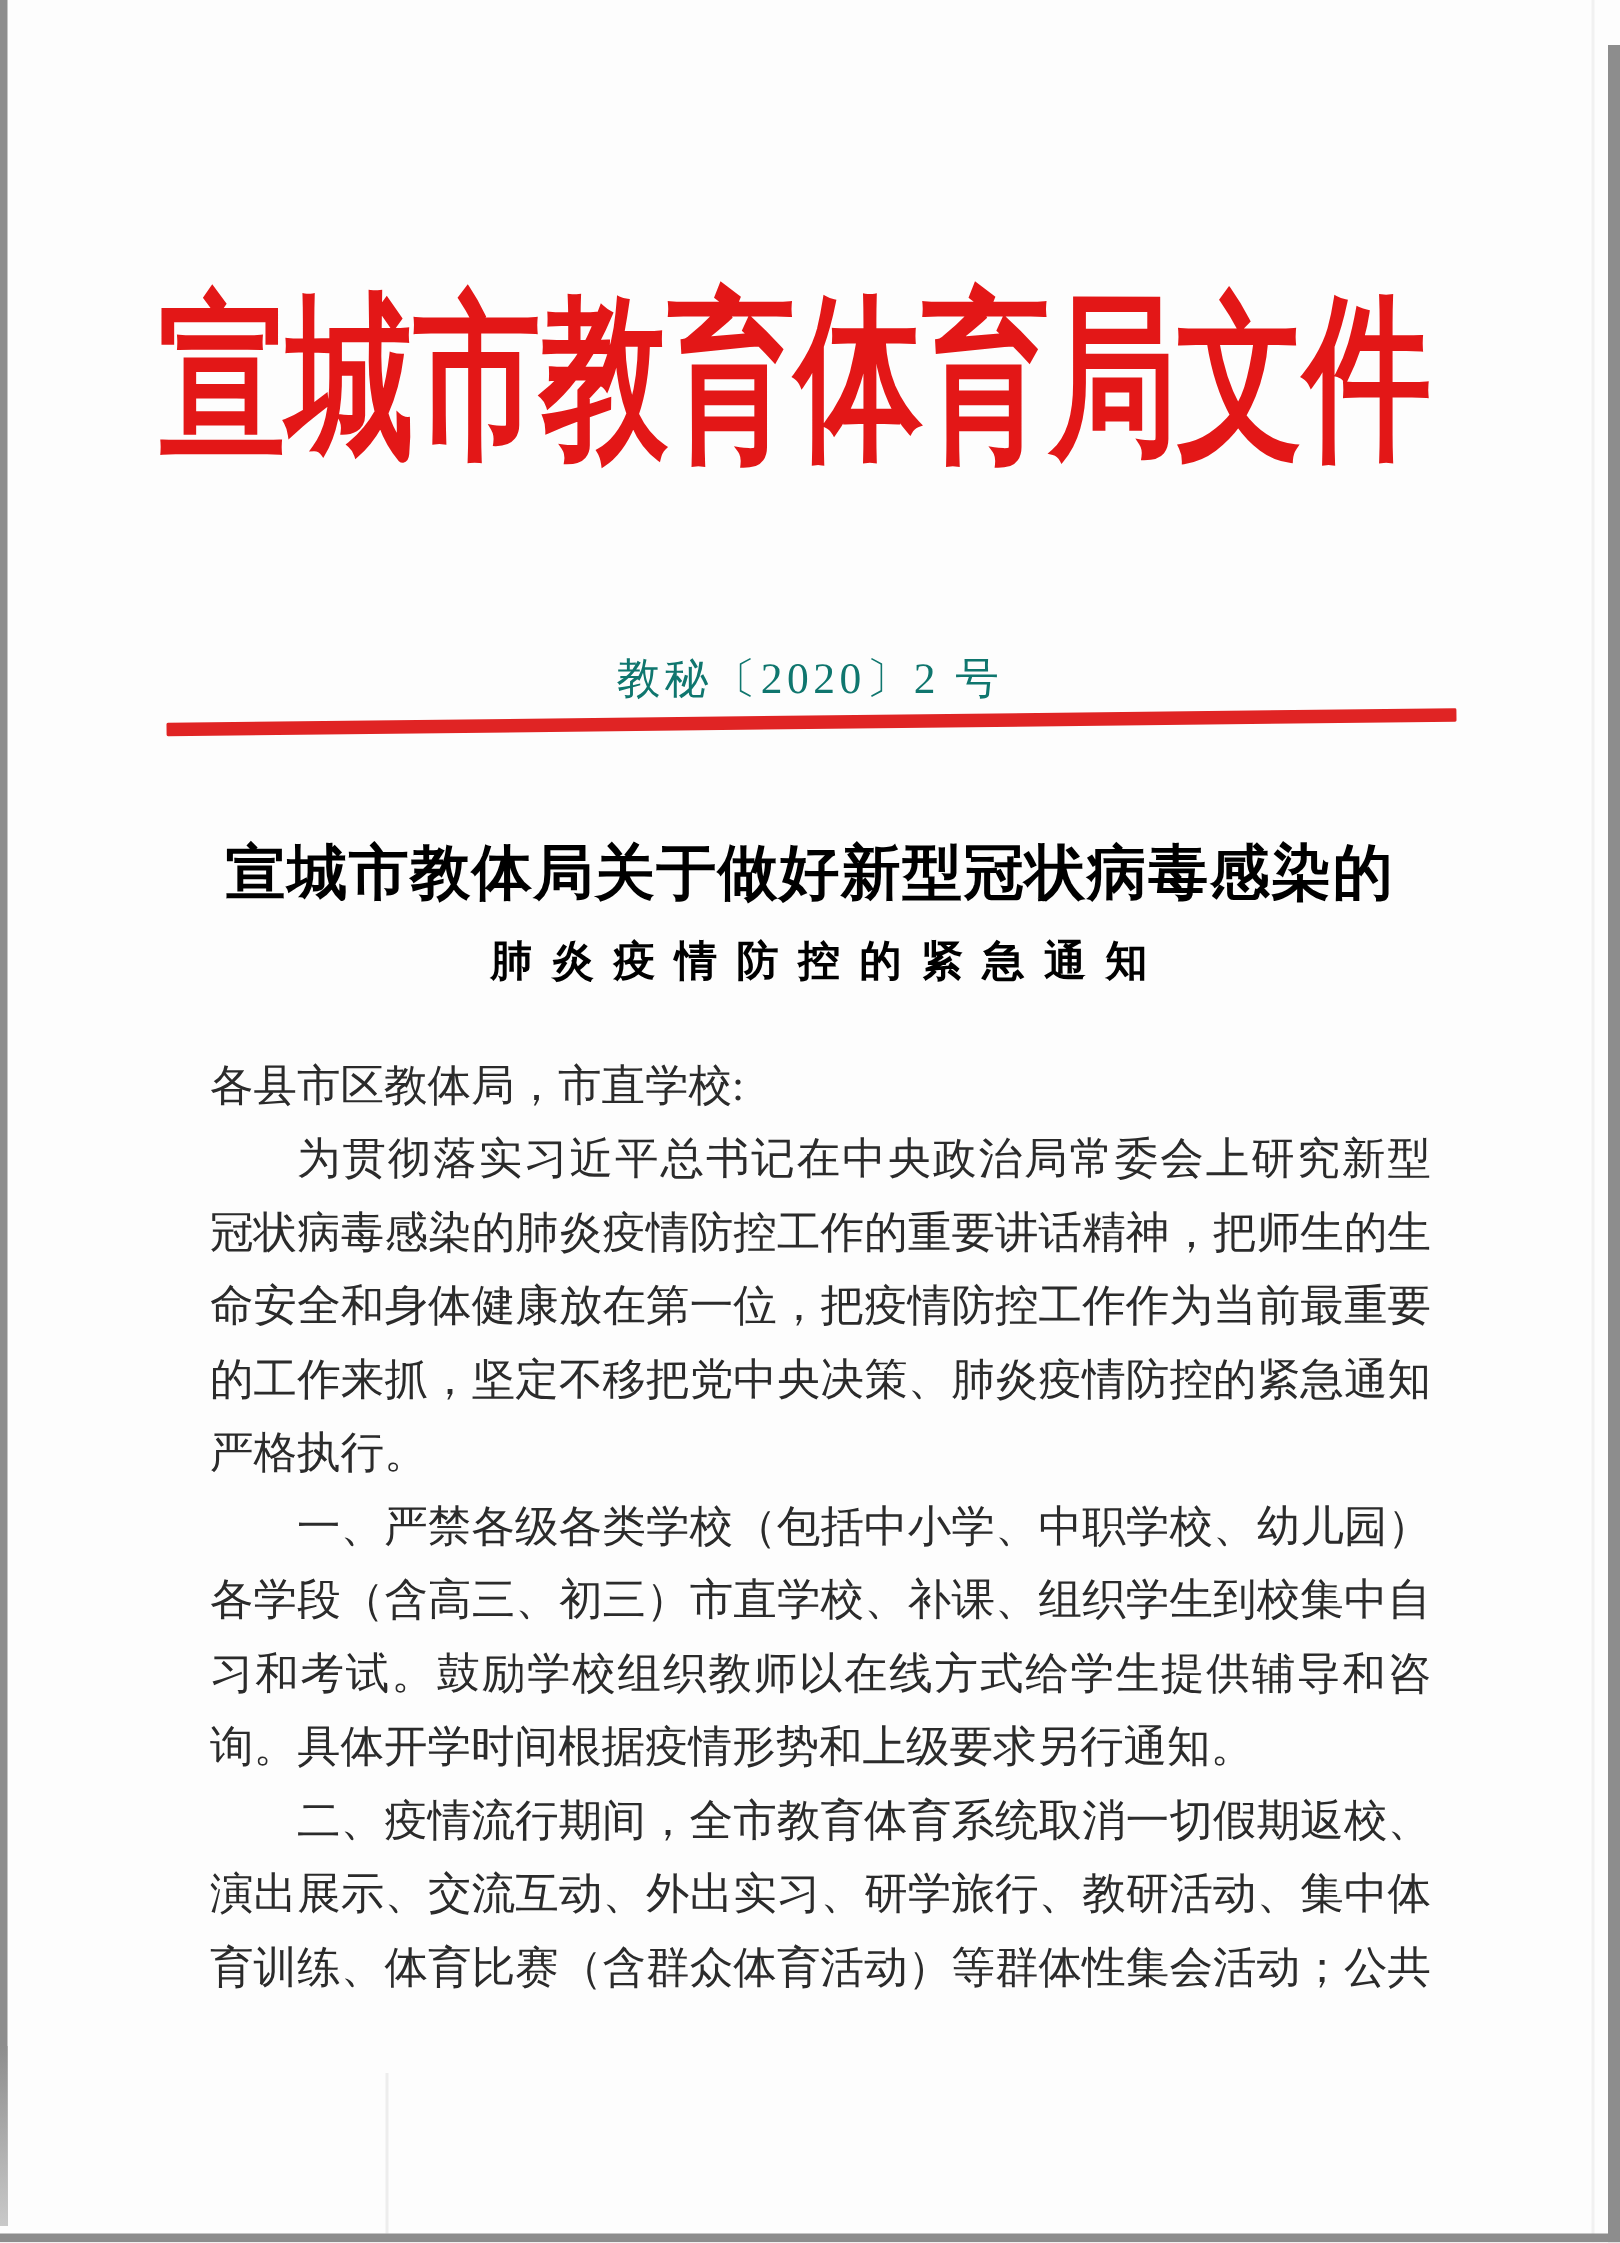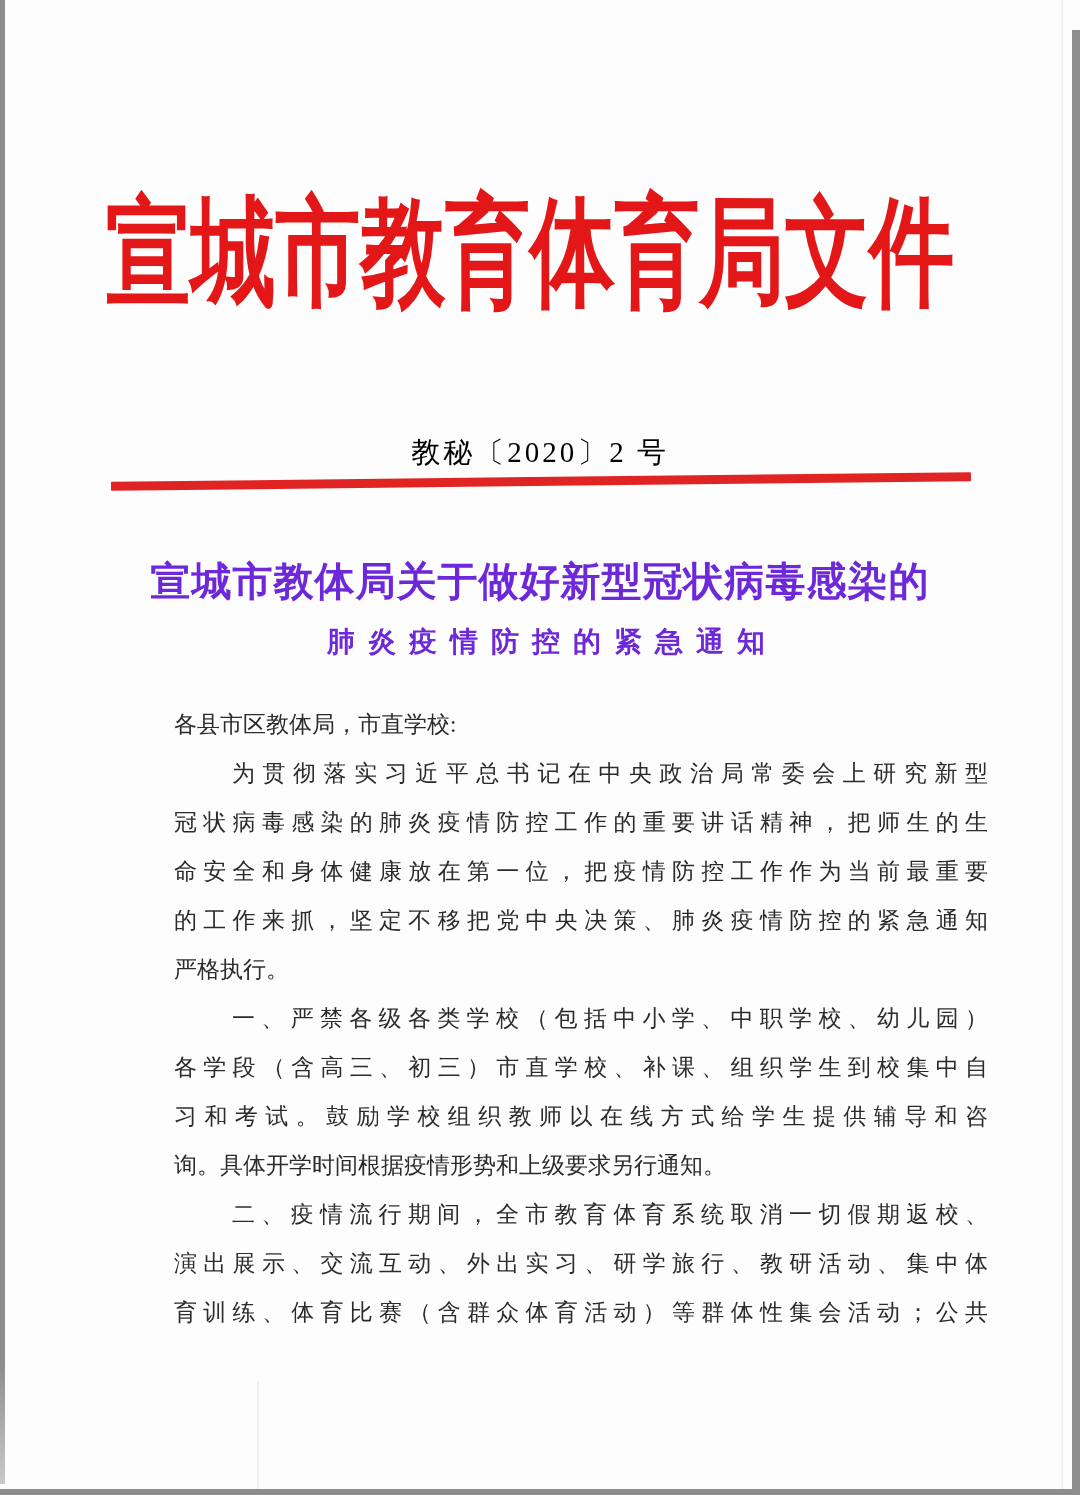--- a/index.html
+++ b/index.html
@@ -33,44 +33,44 @@
     font-size: 106px; font-weight: bold; line-height: 1;
     color: #e31717;
     transform: scale(0.8, 1.12);
     transform-origin: 50% 0;
   }
 
   
   .doc-no {
     position: absolute; top: 433px; left: 0; width: 100%;
     text-align: center;
-    font-size: 29px; letter-spacing: 3px; color: #000000;
+    font-size: 29px; letter-spacing: 3px; color: #0f766e;
   }
 
   
   .red-rule {
     position: absolute; left: 111px; top: 477px;
     width: 860px; height: 9px;
     background: #e02424;
     transform: rotate(-0.65deg);
     border-radius: 1px;
   }
 
   
   .title {
     position: absolute; top: 552px; left: 0; width: 100%;
-    text-align: center; font-weight: bold; color: #6d28d9;
+    text-align: center; font-weight: bold; color: #000000;
   }
   .title .t1 { font-size: 40px; line-height: 60px; letter-spacing: 1px; }
   .title .t2 { font-size: 28px; line-height: 60px; letter-spacing: 13px; padding-left: 25px; }
 
   
   .body-text {
     position: absolute; top: 700px; left: 140px; width: 814px;
-    font-size: 23px; color: #2b2b2b; margin-left: 34px;
+    font-size: 29px; color: #2b2b2b;
   }
   .line {
     height: 49px; line-height: 49px;
     overflow: hidden;
   }
   .line.indent { text-indent: 58px; }
   .line.fill {
     text-align: justify;
     text-align-last: justify;
     text-justify: inter-character;

